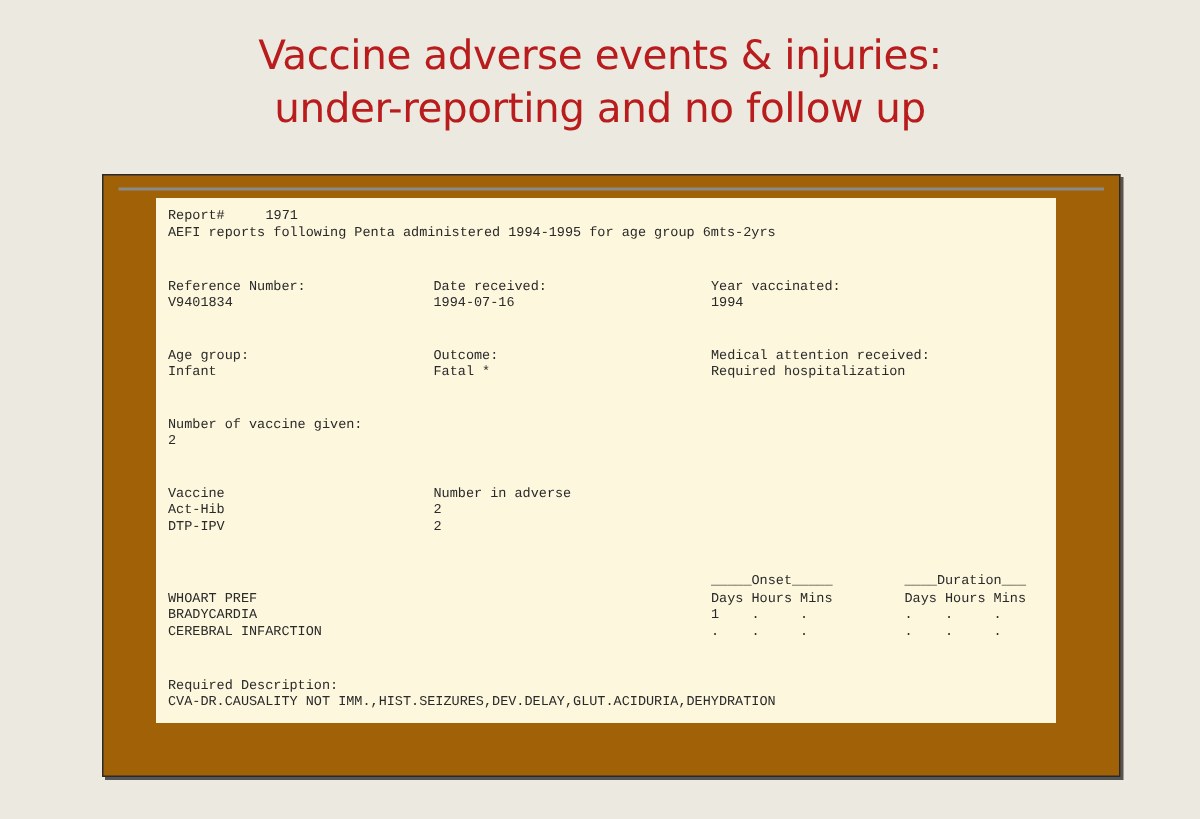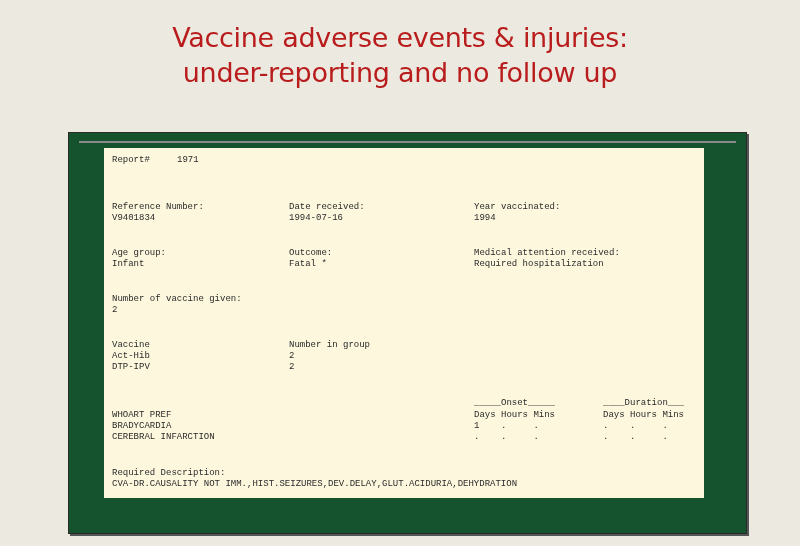--- a/index.html
+++ b/index.html
@@ -1,56 +1,57 @@
 <!DOCTYPE html>
 <html><head>
 <meta charset="utf-8">
 <style>
   html, body { margin:0; padding:0; }
   body { width:800px; height:546px; background:#ece9e0; position:relative; overflow:hidden; font-family:"DejaVu Sans", sans-serif; }
   .title { position:absolute; left:0; width:800px; top:20px; text-align:center; color:#b91c1c; font-family:"DejaVu Sans", sans-serif; font-size:27px; line-height:35px; letter-spacing:-0.3px; }
-  .frame { position:absolute; left:68px; top:132px; width:677px; height:400px; background:#14532d; border:1.5px solid #2a2a2a; box-shadow:2px 2px 0 #555; }
+  .frame { position:absolute; left:68px; top:116px; width:677px; height:400px; background:#a16207; border:1.5px solid #2a2a2a; box-shadow:2px 2px 0 #555; }
   .rule { position:absolute; left:10px; top:8px; width:657px; height:2px; background:#8a8a8a; }
   .panel { position:absolute; left:35px; top:15px; width:600px; height:350px; background:#fcf7dd; }
   .t { position:absolute; font-family:"Liberation Mono", "DejaVu Sans Mono", monospace; font-size:9px; line-height:11px; color:#2a2a2a; white-space:pre; }
 </style>
 </head>
 <body>
 
 <div class="title">
   <div>Vaccine adverse events &amp; injuries:</div>
   <div>under-reporting and no follow up</div>
 </div>
 
 <div class="frame">
   <div class="rule"></div>
   <div class="panel">
 
     <span class="t" style="left:8px;top:7px">Report#</span>
     <span class="t" style="left:73px;top:7px">1971</span>
+    <span class="t" style="left:8px;top:18px">AEFI reports following Penta administered 1994-1995 for age group 6mts-2yrs</span>
 
     <span class="t" style="left:8px;top:54px">Reference Number:</span>
     <span class="t" style="left:8px;top:65px">V9401834</span>
     <span class="t" style="left:185px;top:54px">Date received:</span>
     <span class="t" style="left:185px;top:65px">1994-07-16</span>
     <span class="t" style="left:370px;top:54px">Year vaccinated:</span>
     <span class="t" style="left:370px;top:65px">1994</span>
 
     <span class="t" style="left:8px;top:100px">Age group:</span>
     <span class="t" style="left:8px;top:111px">Infant</span>
     <span class="t" style="left:185px;top:100px">Outcome:</span>
     <span class="t" style="left:185px;top:111px">Fatal *</span>
     <span class="t" style="left:370px;top:100px">Medical attention received:</span>
     <span class="t" style="left:370px;top:111px">Required hospitalization</span>
 
     <span class="t" style="left:8px;top:146px">Number of vaccine given:</span>
     <span class="t" style="left:8px;top:157px">2</span>
 
     <span class="t" style="left:8px;top:192px">Vaccine</span>
-    <span class="t" style="left:185px;top:192px">Number in group</span>
+    <span class="t" style="left:185px;top:192px">Number in adverse</span>
     <span class="t" style="left:8px;top:203px">Act-Hib</span>
     <span class="t" style="left:185px;top:203px">2</span>
     <span class="t" style="left:8px;top:214px">DTP-IPV</span>
     <span class="t" style="left:185px;top:214px">2</span>
 
     <span class="t" style="left:370px;top:250px">_____Onset_____</span>
     <span class="t" style="left:499px;top:250px">____Duration___</span>
     <span class="t" style="left:8px;top:262px">WHOART PREF</span>
     <span class="t" style="left:370px;top:262px">Days Hours Mins</span>
     <span class="t" style="left:499px;top:262px">Days Hours Mins</span>

